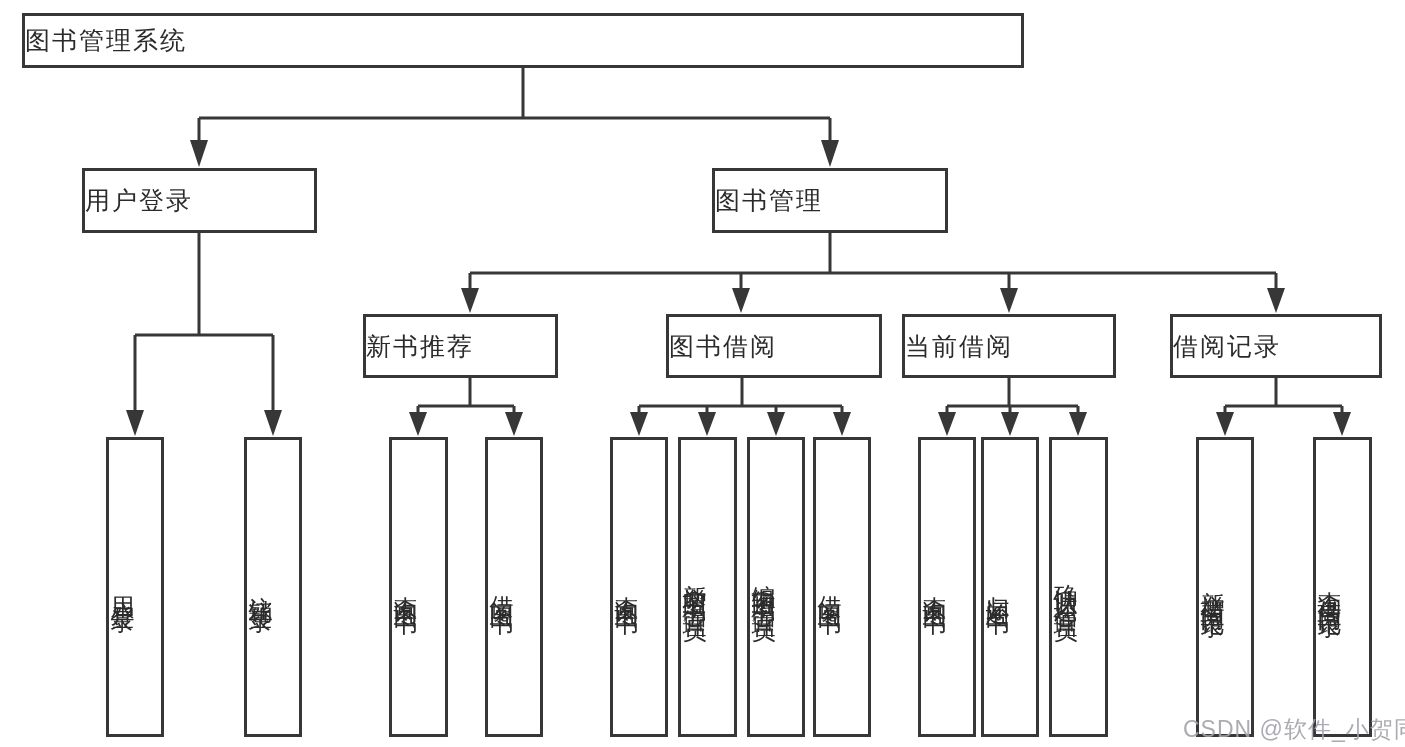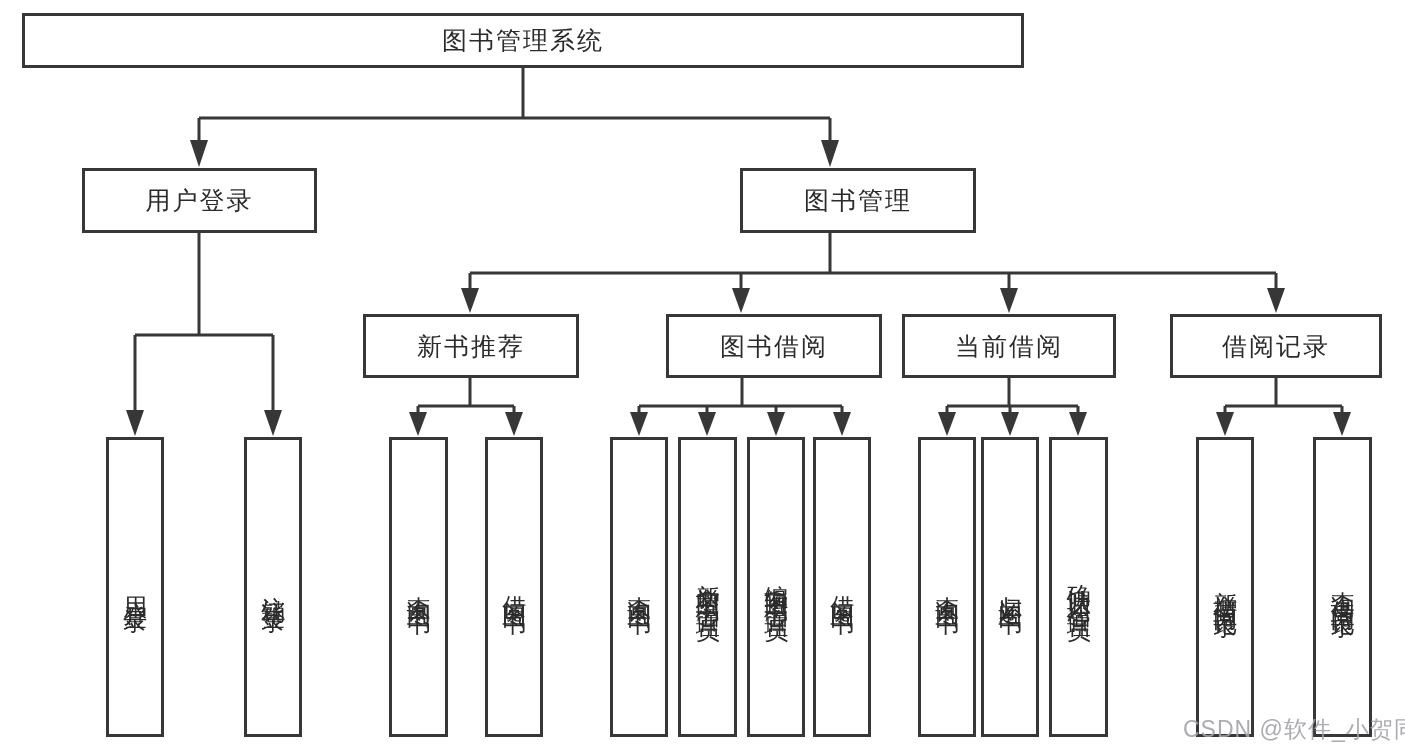--- a/index.html
+++ b/index.html
@@ -19,38 +19,37 @@
   }
   .connector-layer path { stroke: #373737; stroke-width: 3; fill: none; }
   .connector-layer polygon { fill: #373737; }
   .node {
     position: absolute;
     box-sizing: border-box;
     border: 3px solid #373737;
     background: #ffffff;
     display: flex;
     align-items: center;
-    justify-content: center;
     color: #2b2b2b;
   }
   .h-node { font-size: 25px; letter-spacing: 2px; white-space: nowrap; }
   .v-node .v-text {
     writing-mode: vertical-rl;
     text-orientation: mixed;
     font-size: 24px;
     letter-spacing: 5px;
     line-height: 1.1;
   }
   
   #n-root      { left: 22px;   top: 13px;  width: 1002px; height: 55px; }
   
   #n-user-login{ left: 82px;   top: 168px; width: 235px;  height: 65px; }
-  #n-book-mgmt { left: 712px;  top: 168px; width: 236px;  height: 65px; margin-left: 28px; }
+  #n-book-mgmt { left: 712px;  top: 168px; width: 236px;  height: 65px; }
   
-  #n-new-rec   { left: 363px;  top: 314px; width: 216px;  height: 64px; }
+  #n-new-rec   { left: 363px;  top: 314px; width: 195px;  height: 64px; }
   #n-borrow    { left: 634px;  top: 314px; width: 216px;  height: 64px; margin-left: 32px; }
   #n-current   { left: 902px;  top: 314px; width: 214px;  height: 64px; }
   #n-records   { left: 1170px; top: 314px; width: 212px;  height: 64px; }
   
   .leaf { top: 437px; height: 300px; }
   #l1  { left: 106px;  width: 58px; }
   #l2  { left: 244px;  width: 58px; }
   #l3  { left: 389px;  width: 59px; }
   #l4  { left: 485px;  width: 58px; }
   #l5  { left: 610px;  width: 58px; }

